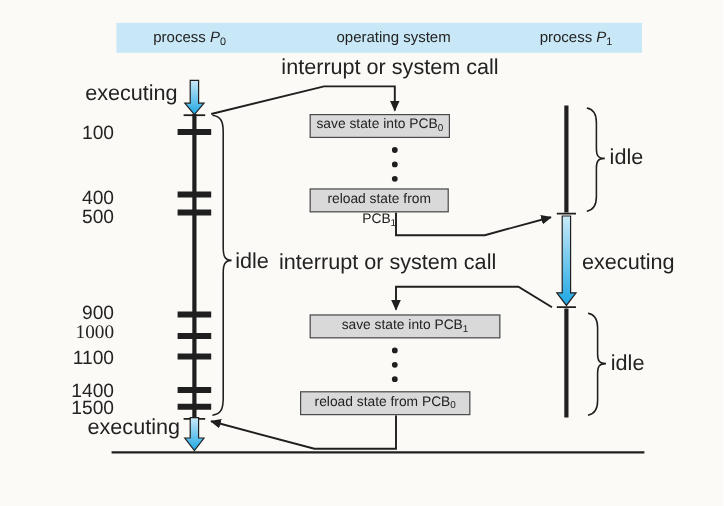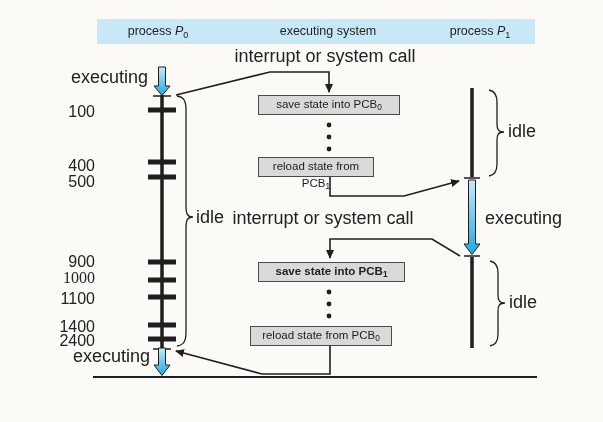--- a/index.html
+++ b/index.html
@@ -86,55 +86,55 @@
     <polygon points="158.5,67 165.5,67 165.5,86 170,86 162,95.5 154,86 158.5,86" fill="url(#bluegrad)" stroke="var(--line)" stroke-width="1"></polygon>
     <polygon points="468.5,180 475.5,180 475.5,244 480,244 472,254.5 464,244 468.5,244" fill="url(#bluegrad)" stroke="var(--line)" stroke-width="1"></polygon>
     <polygon points="158.5,348 165.5,348 165.5,365 170,365 162,375.5 154,365 158.5,365" fill="url(#bluegrad)" stroke="var(--line)" stroke-width="1"></polygon>
   </svg>
 
   <div class="abs header-bar">
     <div class="abs header-lbl" style="left:61px;">
       <span>process </span><span class="var-italic">P</span><span class="sub">0</span>
     </div>
     <div class="abs header-lbl" style="left:231px;">
-      <span>executing system</span>
+      <span>operating system</span>
     </div>
     <div class="abs header-lbl" style="left:383px;">
       <span>process </span><span class="var-italic">P</span><span class="sub">1</span>
     </div>
   </div>
 
   <div class="abs lbl center-anchor" style="left:325px;top:56px;">interrupt or system call</div>
   <div class="abs lbl center-anchor" style="left:323px;top:218px;">interrupt or system call</div>
 
   <div class="abs lbl" style="left:60px;width:88px;top:70px;text-align:right;">executing</div>
   <div class="abs lbl" style="left:60px;width:90px;top:349px;text-align:right;">executing</div>
   <div class="abs lbl" style="left:485px;top:211px;">executing</div>
 
   <div class="abs lbl" style="left:196px;top:210px;">idle</div>
   <div class="abs lbl" style="left:508px;top:124px;">idle</div>
   <div class="abs lbl" style="left:509px;top:295px;">idle</div>
 
-  <div class="pcb-box" style="left:258px;top:95px;width:142px;">
+  <div class="pcb-box" style="left:258px;top:95px;width:117px;">
     <span>save state into PCB</span><span class="sub">0</span>
   </div>
   <div class="pcb-box" style="left:258px;top:157px;width:116px;">
     <span>reload state from PCB</span><span class="sub">1</span>
   </div>
-  <div class="pcb-box" style="left:258px;top:262px;width:147px;font-weight:bold;">
+  <div class="pcb-box" style="left:258px;top:262px;width:159px;">
     <span>save state into PCB</span><span class="sub">1</span>
   </div>
   <div class="pcb-box" style="left:250px;top:326px;width:142px;">
     <span>reload state from PCB</span><span class="sub">0</span>
   </div>
 
   <div>
     <div class="tick-label" style="top:105px;">100</div>
     <div class="tick-label" style="top:159px;">400</div>
     <div class="tick-label" style="top:175px;">500</div>
     <div class="tick-label" style="top:255px;">900</div>
     <div class="tick-label" style="top:271px;font-family:Liberation Serif, serif;">1000</div>
     <div class="tick-label" style="top:292px;">1100</div>
     <div class="tick-label" style="top:320px;">1400</div>
-    <div class="tick-label" style="top:334px;">2400</div>
+    <div class="tick-label" style="top:334px;">1500</div>
   </div>
 
 </div>
 
 </body></html>

